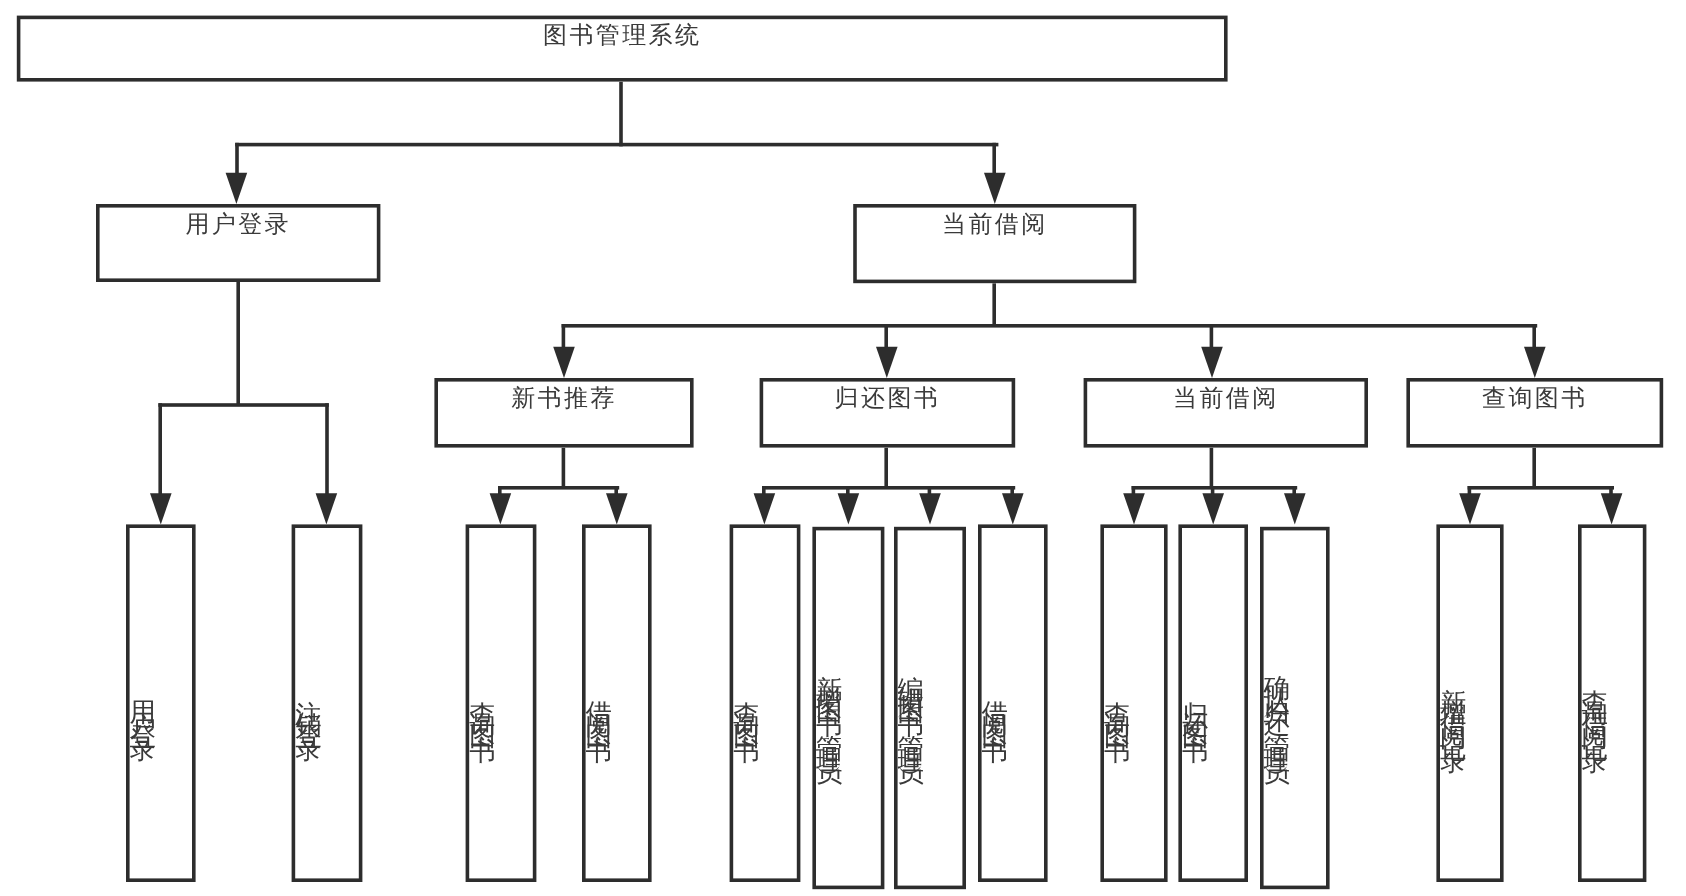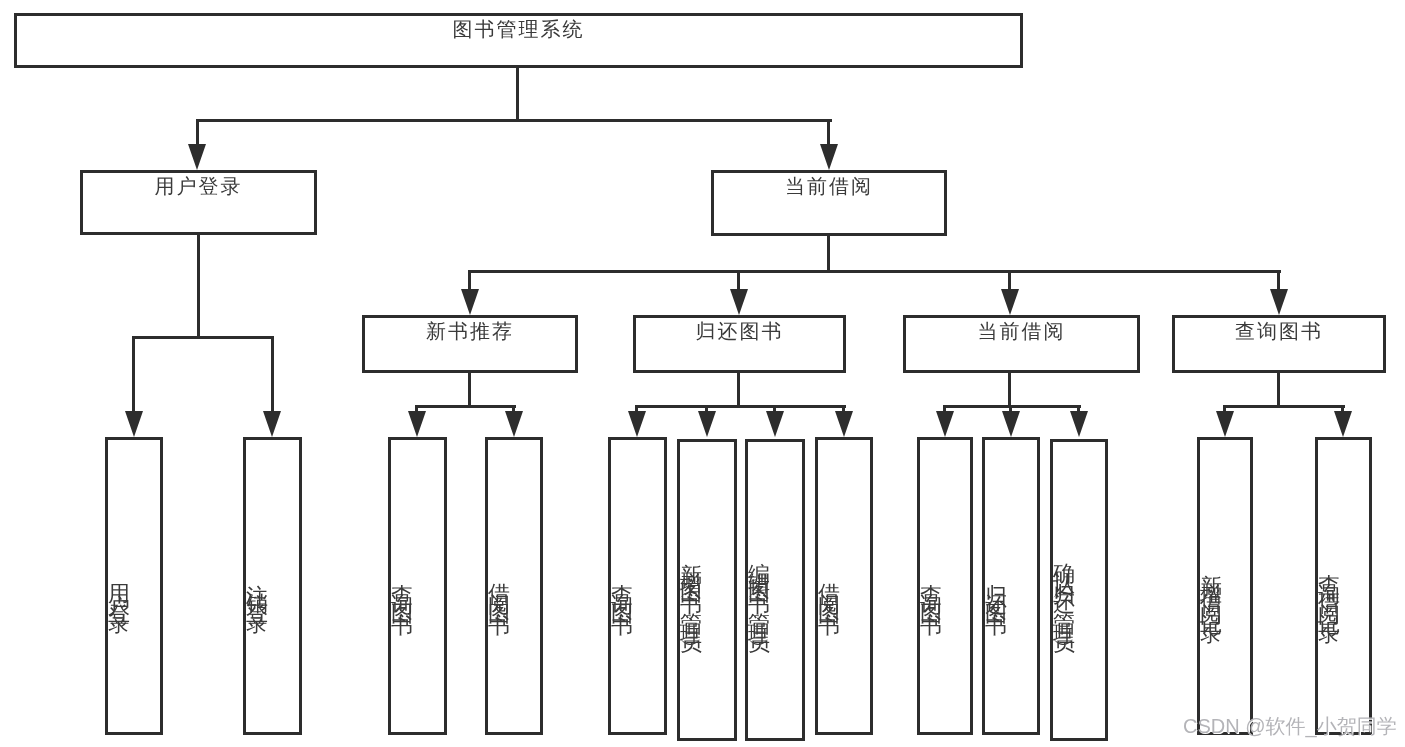--- a/index.html
+++ b/index.html
@@ -190,15 +190,14 @@
     <span>确认归还（管理员）</span>
   </div>
 
   <div class="box vbox" style="left:1197px;top:437px;width:56px;height:298px">
     <span>新增借阅记录</span>
   </div>
   <div class="box vbox" style="left:1315px;top:437px;width:57px;height:298px">
     <span>查询借阅记录</span>
   </div>
 
-  <div class="watermark">CSDN @软件_小贺同学</div>
 
 </div>
 
 </body></html>

